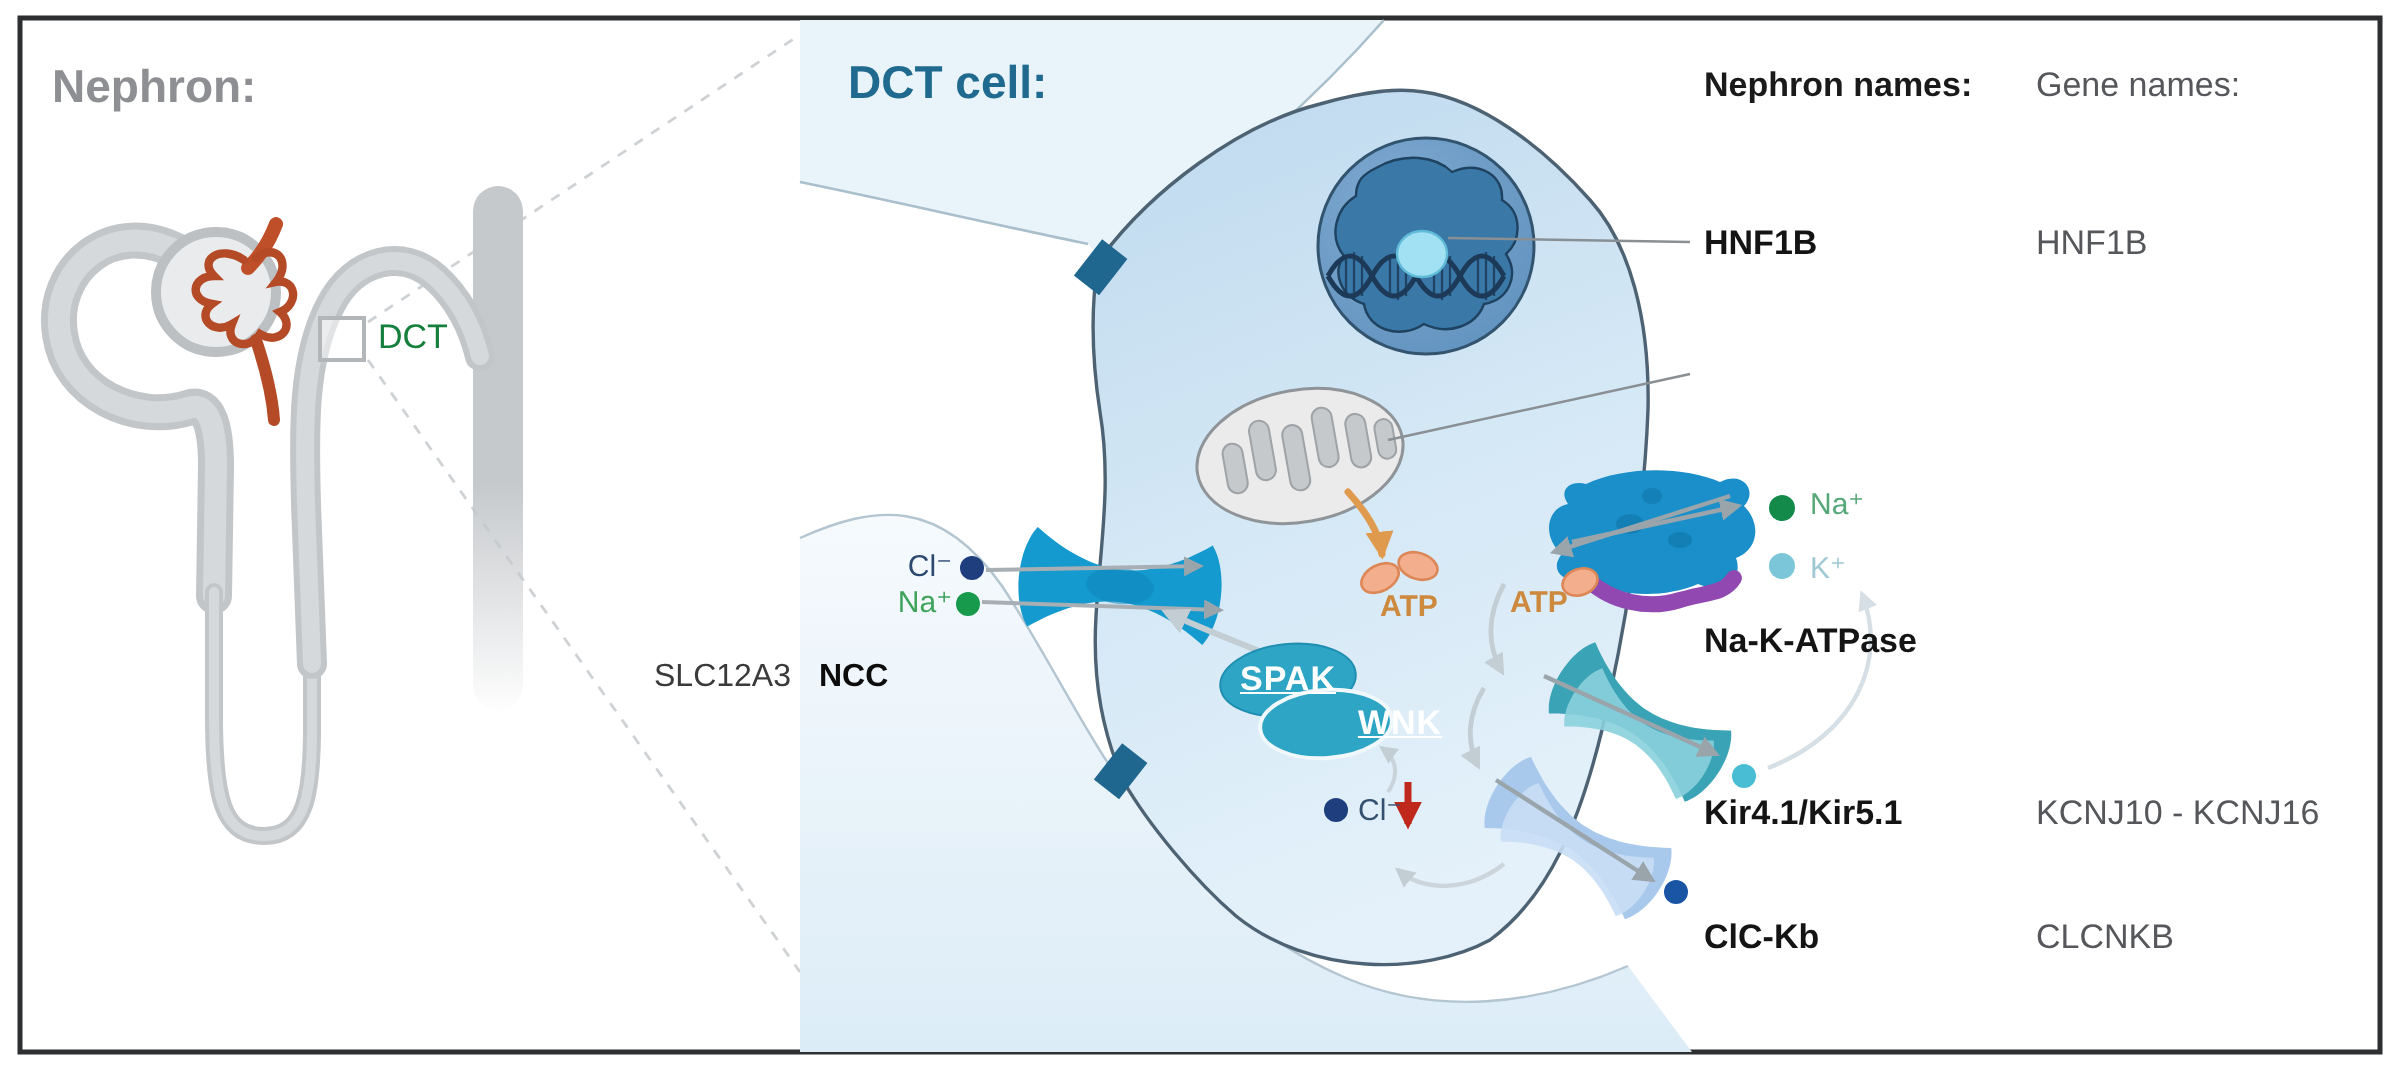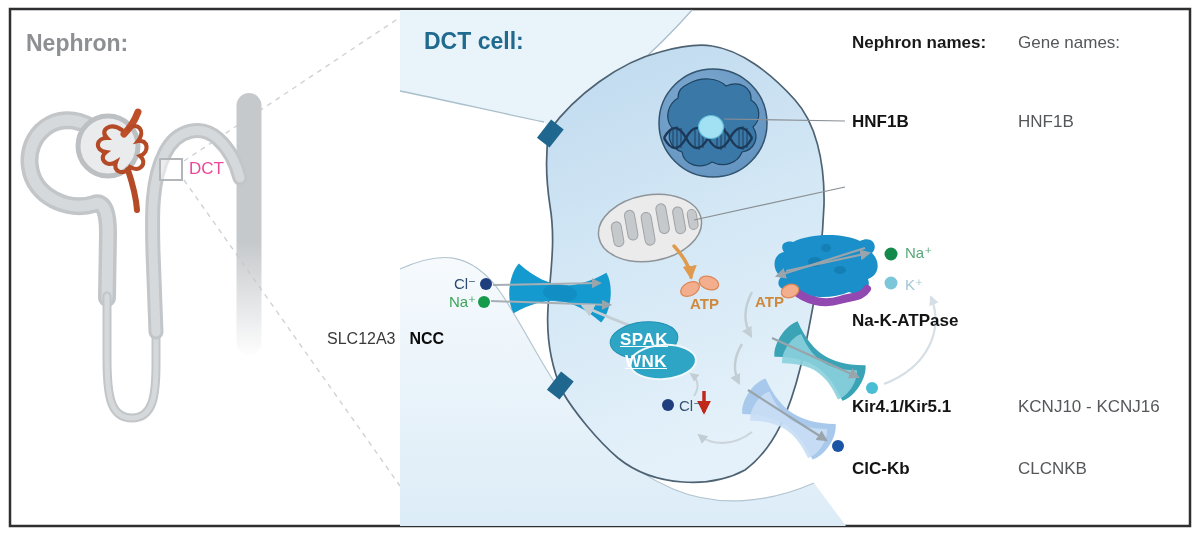--- a/index.html
+++ b/index.html
@@ -5,21 +5,21 @@
   html,body{margin:0;padding:0;background:#ffffff;}
   #stage{
     position:relative;width:1200px;height:535px;background:#ffffff;overflow:hidden;
     font-family:"Liberation Sans","DejaVu Sans",sans-serif;
   }
   #stage svg{position:absolute;left:0;top:0;}
   .abs{position:absolute;line-height:1.1;white-space:nowrap;}
   .panel-title{font-size:23px;font-weight:bold;}
   .nephron-title{color:#8d8f92;}
   .cell-title{color:#1f6a8e;}
-  .dct-label{font-size:17px;color:#ec4899;}
+  .dct-label{font-size:17px;color:#15803d;}
   .hdr-protein{font-size:17px;font-weight:bold;color:#1a1a1a;}
   .hdr-gene{font-size:17px;color:#55575a;}
   .lrow{position:absolute;left:852px;width:340px;height:20px;}
   .protein{position:absolute;left:0;top:0;font-size:17px;font-weight:bold;color:#141414;}
   .gene{position:absolute;left:166px;top:0;font-size:17px;color:#55575a;}
   .ncc-row{left:327px;top:330px;font-size:16px;}
   .ncc-gene{color:#3a3a3a;}
   .ncc-protein{font-weight:bold;color:#0c0c0c;margin-left:14px;}
   .ion{font-size:15px;}
   .ion-right{width:42px;text-align:right;}
@@ -255,15 +255,15 @@
 <div class="abs ion ion-right cl-lumen" style="left:434px;top:276px">Cl⁻</div>
 <div class="abs ion ion-right na-lumen" style="left:434px;top:294px">Na⁺</div>
 <div class="abs ion cl-cyto" style="left:679px;top:398px">Cl⁻</div>
 <div class="abs ion na-baso" style="left:905px;top:245px">Na⁺</div>
 <div class="abs ion k-baso" style="left:905px;top:277px">K⁺</div>
 
 <div class="abs atp-label" style="left:690px;top:296px">ATP</div>
 <div class="abs atp-label" style="left:755px;top:294px">ATP</div>
 
 <div class="abs bubble" style="left:616px;top:331px">SPAK</div>
-<div class="abs bubble" style="left:618px;top:353px">WNK</div>
+<div class="abs bubble" style="left:672px;top:353px">WNK</div>
 
 </div>
 
 </body></html>

